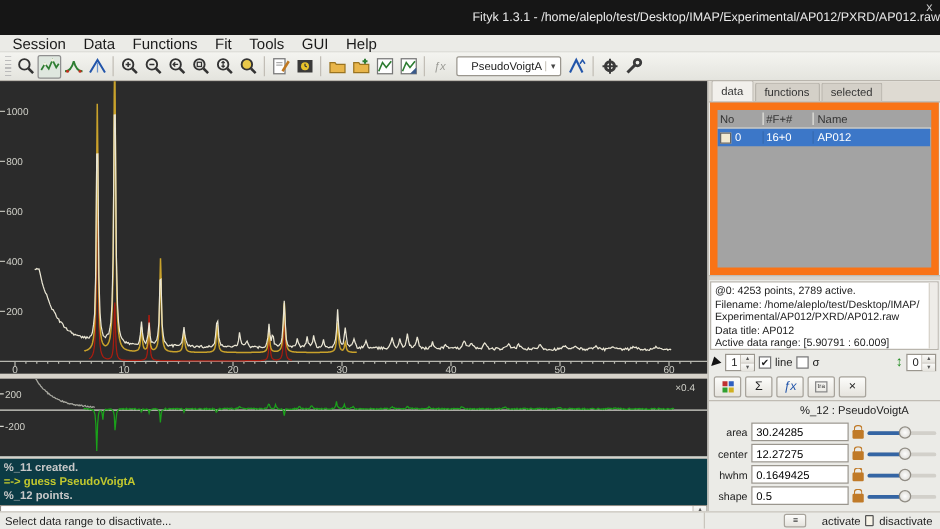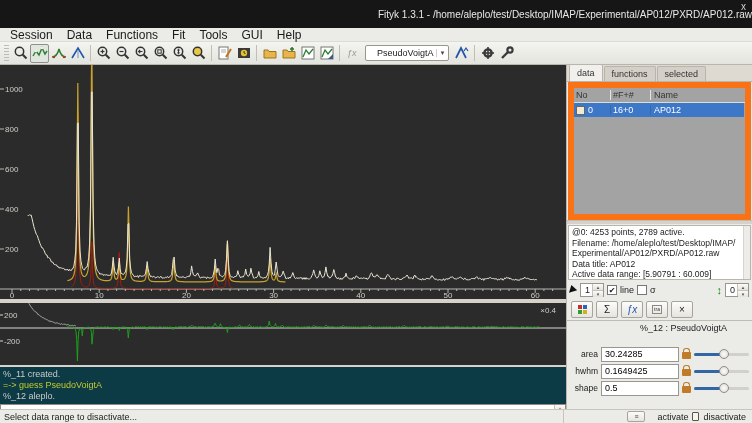--- a/index.html
+++ b/index.html
@@ -36,21 +36,21 @@
   
   .content { flex:1 1 auto; display:flex; min-height:0; }
   .left-col { width:566px; flex:0 0 auto; display:flex; flex-direction:column; background:#c9c5bd; }
   .plot-main { width:566px; height:234px; background:#2b2b2b; flex:0 0 auto; }
   .sash { height:4px; background:#d6d2ca; flex:0 0 auto; }
   .plot-aux { width:566px; height:62px; background:#2b2b2b; flex:0 0 auto; }
   svg { display:block; }
 
   .console { height:39px; background:#0c3b45; border-top:2px solid #d6d2ca; padding:2px 0 0 3px;
     overflow:hidden; flex:0 0 auto; }
-  .console div { font-size:9px; line-height:11px; white-space:pre; }
+  .console div { font-size:9px; line-height:11px; white-space:pre;font-weight:bold; }
   .console .output { color:#c9c9c9; }
   .console .command { color:#c3c92e; }
 
   .cmdline { height:16px; background:#fff; border:1px solid #8f8b83; display:flex; flex:0 0 auto; }
   .cmdline input { flex:1; border:none; outline:none; font-size:10px; padding:0 3px;
     font-family:"Liberation Sans",sans-serif; }
   .spin-col { width:11px; display:flex; flex-direction:column; border-left:1px solid #c6c2ba; }
   .spin-col span { flex:1; font-size:5px; line-height:6px; text-align:center; color:#555;
     background:linear-gradient(#fafaf8,#e4e2dc); border-bottom:1px solid #c6c2ba; }
   .spin-col span:last-child { border-bottom:none; }
@@ -402,21 +402,21 @@
           <text x="4" y="15" fill="#cfcfc7" font-size="8">200</text>
           <line x1="0" y1="38" x2="3" y2="38" stroke="#d8d8d0" stroke-width="1"></line>
           <text x="4" y="41" fill="#cfcfc7" font-size="8">-200</text>
           <text x="556" y="10" fill="#cfcfc7" font-size="8" text-anchor="end">×0.4</text>
           <path d="M27.7,-1.3L28.4,-0.1L29.1,0.6L29.8,1.9L30.5,3.1L31.2,4.2L31.9,4.8L32.6,6.1L33.3,6.6L34.0,7.7L34.7,8.4L35.4,8.6L36.1,9.1L36.8,10.2L37.5,10.3L38.2,11.9L38.9,11.6L39.6,12.4L40.3,13.2L41.0,13.6L41.6,13.7L42.3,14.6L43.0,14.8L43.7,14.8L44.4,15.7L45.1,16.0L45.8,16.1L46.5,16.6L47.2,16.7L47.9,17.3L48.6,17.9L49.3,18.2L50.0,17.6L50.7,18.7L51.4,18.4L52.1,18.9L52.8,18.7L53.5,19.1L54.2,19.9L54.9,19.8L55.6,20.2L56.3,19.9L57.0,20.1L57.7,19.9L58.4,20.5L59.1,20.8L59.8,20.7L60.5,21.3L61.2,20.8L61.9,20.8L62.6,21.5L63.3,20.9L64.0,21.7L64.7,21.1L65.4,21.1L66.1,21.9L66.8,22.0L67.5,21.6L68.2,21.4L68.9,22.4L69.6,22.5L70.2,21.9L70.9,22.6L71.6,22.7L72.3,22.1L73.0,22.8L73.7,22.9L74.4,22.4L75.1,22.6L75.8,22.9" fill="none" stroke="#a8a8a0" stroke-width="1"></path>
           <path d="M66.9,24.2L67.6,23.6L68.3,23.9L69.0,24.2L69.7,23.9L70.4,23.9L71.1,24.3L71.8,24.6L72.5,24.2L73.2,24.6L73.9,25.2L74.6,24.7L75.3,26.4L76.0,28.6L76.7,36.7L77.4,57.8L78.1,36.4L78.8,28.6L79.5,25.9L80.2,25.8L80.9,25.7L81.6,27.3L82.3,32.8L83.0,26.0L83.7,25.4L84.4,24.4L85.1,24.7L85.8,24.5L86.5,24.9L87.2,24.2L87.9,24.5L88.6,24.1L89.3,24.4L90.0,25.4L90.7,26.0L91.4,29.3L92.0,41.2L92.7,33.9L93.4,27.5L94.1,25.5L94.8,25.1L95.5,24.1L96.2,23.9L96.9,24.5L97.6,23.8L98.3,24.2L99.0,23.8L99.7,24.5L100.4,24.3L101.1,23.6L101.8,24.4L102.5,24.3L103.2,24.5L103.9,23.8L104.6,24.1L105.3,24.0L106.0,23.9L106.7,24.5L107.4,23.8L108.1,23.7L108.8,24.4L109.5,24.6L110.2,24.5L110.9,24.3L111.6,24.3L112.3,24.6L113.0,26.6L113.7,25.6L114.4,24.0L115.1,24.7L115.8,24.5L116.5,24.6L117.2,24.2L117.9,24.5L118.6,24.8L119.3,27.5L120.0,25.0L120.7,24.9L121.3,24.4L122.0,24.3L122.7,23.9L123.4,24.3L124.1,23.8L124.8,24.2L125.5,24.1L126.2,24.7L126.9,25.3L127.6,26.3L128.3,35.0L129.0,27.9L129.7,25.3L130.4,25.0L131.1,24.8L131.8,24.2L132.5,23.6L133.2,24.6L133.9,24.5L134.6,24.5L135.3,23.7L136.0,23.8L136.7,23.8L137.4,24.2L138.1,23.9L138.8,23.7L139.5,24.4L140.2,23.8L140.9,23.7L141.6,24.4L142.3,23.7L143.0,24.5L143.7,23.9L144.4,23.8L145.1,23.7L145.8,24.5L146.5,24.5L147.2,26.7L147.9,25.0L148.6,23.8L149.3,23.7L150.0,24.0L150.6,24.1L151.3,24.0L152.0,24.2L152.7,23.9L153.4,23.9L154.1,23.7L154.8,24.3L155.5,24.4L156.2,23.7L156.9,24.3L157.6,24.4L158.3,24.3L159.0,24.0L159.7,23.7L160.4,23.8L161.1,24.0L161.8,24.4L162.5,24.5L163.2,24.1L163.9,23.7L164.6,24.5L165.3,23.6L166.0,24.4L166.7,24.4L167.4,23.9L168.1,24.1L168.8,24.6L169.5,24.2L170.2,23.6L170.9,24.7L171.6,24.1L172.3,25.2L173.0,26.7L173.7,26.1L174.4,24.5L175.1,24.3L175.8,23.7L176.5,24.1L177.2,24.6L177.9,24.1L178.6,23.8L179.2,23.7L179.9,23.6L180.6,23.9L181.3,23.6L182.0,23.5L182.7,24.4L183.4,23.7L184.1,24.2L184.8,23.5L185.5,23.5L186.2,24.1L186.9,24.2L187.6,24.5L188.3,23.7L189.0,23.8L189.7,23.3L190.4,23.9L191.1,22.6L191.8,22.2L192.5,23.1L193.2,23.2L193.9,23.4L194.6,23.6L195.3,23.6L196.0,23.9L196.7,23.9L197.4,24.3L198.1,23.6L198.8,23.5L199.5,23.7L200.2,23.9L200.9,23.5L201.6,23.7L202.3,23.8L203.0,23.5L203.7,23.7L204.4,24.4L205.1,23.7L205.8,24.0L206.5,24.4L207.2,24.1L207.9,23.6L208.5,23.8L209.2,23.7L209.9,24.0L210.6,24.2L211.3,24.1L212.0,23.4L212.7,23.5L213.4,23.7L214.1,22.2L214.8,20.4L215.5,20.6L216.2,22.7L216.9,23.6L217.6,23.8L218.3,23.7L219.0,23.8L219.7,23.1L220.4,20.6L221.1,22.6L221.8,23.2L222.5,24.3L223.2,24.3L223.9,24.4L224.6,24.5L225.3,24.1L226.0,24.7L226.7,25.5L227.4,29.5L228.1,25.7L228.8,24.0L229.5,24.2L230.2,24.2L230.9,24.4L231.6,24.5L232.3,24.3L233.0,24.4L233.7,24.4L234.4,24.0L235.1,24.3L235.8,23.5L236.5,24.3L237.2,23.7L237.8,24.1L238.5,23.4L239.2,22.2L239.9,22.1L240.6,23.4L241.3,24.1L242.0,23.6L242.7,23.7L243.4,24.2L244.1,24.1L244.8,23.5L245.5,23.8L246.2,24.2L246.9,23.8L247.6,24.0L248.3,22.7L249.0,21.7L249.7,21.8L250.4,22.8L251.1,23.9L251.8,23.6L252.5,24.3L253.2,23.6L253.9,23.6L254.6,24.4L255.3,23.9L256.0,24.4L256.7,24.0L257.4,23.6L258.1,24.3L258.8,24.5L259.5,23.7L260.2,23.6L260.9,23.5L261.6,24.2L262.3,24.3L263.0,24.2L263.7,24.2L264.4,24.2L265.1,24.3L265.8,23.5L266.4,23.8L267.1,23.9L267.8,22.9L268.5,21.7L269.2,18.0L269.9,22.0L270.6,22.6L271.3,23.4L272.0,23.3L272.7,23.9L273.4,23.8L274.1,23.0L274.8,22.5L275.5,20.4L276.2,22.7L276.9,23.8L277.6,23.9L278.3,23.6L279.0,23.8L279.7,24.2L280.4,23.2L281.1,23.1L281.8,23.0L282.5,22.2L283.2,23.0L283.9,24.1L284.6,24.3L285.3,23.9L286.0,24.4L286.7,24.2L287.4,23.9L288.1,23.7L288.8,24.0L289.5,23.9L290.2,24.2L290.9,23.9L291.6,24.2L292.3,24.1L293.0,24.0L293.7,24.0L294.4,24.2L295.1,24.3L295.7,24.0L296.4,23.5L297.1,23.9L297.8,24.2L298.5,23.9L299.2,23.9L299.9,24.4L300.6,24.5L301.3,23.8L302.0,24.3L302.7,24.2L303.4,24.0L304.1,24.4L304.8,23.5L305.5,24.3L306.2,24.1L306.9,23.9L307.6,23.5L308.3,23.7L309.0,23.7L309.7,23.5L310.4,24.4L311.1,24.2L311.8,24.1L312.5,23.2L313.2,23.0L313.9,22.3L314.6,23.4L315.3,23.0L316.0,24.2L316.7,23.6L317.4,23.7L318.1,23.8L318.8,23.7L319.5,23.7L320.2,23.8L320.9,24.1L321.6,23.9L322.3,24.3L323.0,23.8L323.7,24.2L324.4,23.6L325.0,23.2L325.7,22.2L326.4,22.3L327.1,23.6L327.8,23.3L328.5,23.4L329.2,23.9L329.9,23.4L330.6,23.9L331.3,24.0L332.0,23.6L332.7,23.5L333.4,23.9L334.1,23.6L334.8,24.3L335.5,24.1L336.2,24.1L336.9,24.4L337.6,23.7L338.3,24.3L339.0,23.8L339.7,23.8L340.4,23.8L341.1,23.9L341.8,23.3L342.5,23.6L343.2,22.2L343.9,22.9L344.6,23.7L345.3,23.9L346.0,23.9L346.7,23.6L347.4,24.0L348.1,24.0L348.8,23.9L349.5,23.7L350.2,24.4L350.9,23.5L351.6,23.9L352.3,24.1L353.0,24.3L353.6,23.6L354.3,24.4L355.0,23.9L355.7,23.7L356.4,24.4L357.1,24.0L357.8,23.9L358.5,23.8L359.2,24.5L359.9,24.3L360.6,24.2L361.3,23.8L362.0,24.4L362.7,23.7L363.4,23.7L364.1,24.0L364.8,23.7L365.5,24.0L366.2,23.7L366.9,23.9L367.6,24.2L368.3,23.7L369.0,22.4L369.7,22.6L370.4,22.9L371.1,23.3L371.8,23.8L372.5,24.3L373.2,24.1L373.9,23.8L374.6,24.4L375.3,24.3L376.0,23.7L376.7,24.5L377.4,24.0L378.1,23.9L378.8,24.3L379.5,23.8L380.2,24.4L380.9,24.3L381.6,24.0L382.3,24.0L382.9,24.5L383.6,23.6L384.3,24.1L385.0,23.8L385.7,24.2L386.4,23.7L387.1,24.2L387.8,24.2L388.5,24.0L389.2,23.7L389.9,24.2L390.6,23.6L391.3,24.3L392.0,24.3L392.7,23.8L393.4,24.5L394.1,24.2L394.8,24.2L395.5,24.1L396.2,23.7L396.9,23.8L397.6,24.4L398.3,23.7L399.0,23.6L399.7,23.5L400.4,24.3L401.1,24.0L401.8,23.6L402.5,23.2L403.2,23.3L403.9,22.6L404.6,22.6L405.3,23.6L406.0,24.1L406.7,23.8L407.4,24.0L408.1,24.4L408.8,24.3L409.5,23.9L410.2,24.1L410.9,24.5L411.6,23.8L412.2,24.2L412.9,24.3L413.6,23.5L414.3,24.3L415.0,24.4L415.7,24.0L416.4,23.8L417.1,24.1L417.8,24.2L418.5,23.6L419.2,23.7L419.9,23.5L420.6,23.6L421.3,24.4L422.0,23.8L422.7,24.5L423.4,24.3L424.1,23.7L424.8,23.6L425.5,23.8L426.2,24.4L426.9,24.1L427.6,24.3L428.3,23.9L429.0,24.3L429.7,23.6L430.4,23.9L431.1,23.6L431.8,23.5L432.5,23.9L433.2,23.7L433.9,24.4L434.6,23.7L435.3,24.2L436.0,24.3L436.7,23.8L437.4,23.6L438.1,24.5L438.8,24.5L439.5,24.1L440.2,24.0L440.8,24.0L441.5,24.1L442.2,23.8L442.9,24.0L443.6,23.7L444.3,24.3L445.0,24.4L445.7,23.5L446.4,23.4L447.1,23.1L447.8,23.3L448.5,23.1L449.2,23.8L449.9,24.3L450.6,24.3L451.3,24.2L452.0,24.0L452.7,24.1L453.4,24.4L454.1,24.2L454.8,24.0L455.5,23.5L456.2,23.6L456.9,24.1L457.6,23.7L458.3,23.9L459.0,24.4L459.7,24.0L460.4,24.4L461.1,23.9L461.8,23.8L462.5,24.3L463.2,23.6L463.9,24.3L464.6,24.3L465.3,24.5L466.0,23.8L466.7,24.5L467.4,23.6L468.1,24.2L468.8,24.3L469.5,24.4L470.1,24.1L470.8,24.4L471.5,24.5L472.2,23.9L472.9,23.8L473.6,23.7L474.3,23.7L475.0,23.9L475.7,24.3L476.4,24.5L477.1,24.4L477.8,24.1L478.5,23.6L479.2,23.9L479.9,24.1L480.6,24.2L481.3,24.1L482.0,24.5L482.7,23.9L483.4,24.5L484.1,23.9L484.8,23.8L485.5,24.3L486.2,23.5L486.9,23.5L487.6,23.6L488.3,23.6L489.0,23.6L489.7,24.2L490.4,24.1L491.1,23.3L491.8,23.5L492.5,23.4L493.2,23.6L493.9,24.0L494.6,23.5L495.3,24.0L496.0,23.7L496.7,23.6L497.4,24.2L498.1,24.4L498.8,23.8L499.4,24.2L500.1,24.2L500.8,24.4L501.5,24.5L502.2,24.3L502.9,23.7L503.6,23.6L504.3,24.2L505.0,24.3L505.7,24.2L506.4,24.4L507.1,24.1L507.8,24.1L508.5,23.8L509.2,24.3L509.9,24.1L510.6,23.9L511.3,23.8L512.0,24.3L512.7,23.9L513.4,24.2L514.1,23.8L514.8,24.4L515.5,24.3L516.2,24.2L516.9,23.8L517.6,24.3L518.3,24.4L519.0,24.4L519.7,24.4L520.4,24.5L521.1,23.7L521.8,23.8L522.5,24.1L523.2,23.7L523.9,23.7L524.6,24.5L525.3,24.4L526.0,24.3L526.7,23.5L527.4,23.7L528.0,24.4L528.7,23.9L529.4,24.1L530.1,24.2L530.8,23.8L531.5,24.2L532.2,24.4L532.9,24.4L533.6,24.1L534.3,23.8L535.0,24.1L535.7,24.3L536.4,24.2L537.1,24.2L537.8,23.6L538.5,23.6L539.2,24.2" fill="none" stroke="#1aa11a" stroke-width="1"></path>
         </svg>
       <div class="console" id="console">
           <div class="output">%_11 created.</div>
           <div class="command">=-&gt; guess PseudoVoigtA</div>
-          <div class="output">%_12 aleplo.</div>
+          <div class="output">%_12 points.</div>
         </div>
       <div class="cmdline">
         <input type="text" style="">
         <div class="spin-col">
           <span>▴</span>
           <span>▾</span>
         </div>
       </div>
     </div>
 
@@ -503,20 +503,30 @@
         </div>
       </div>
 
       <div class="fn-sep"></div>
       <div class="fn-title">%_12 : PseudoVoigtA</div>
 
       <div class="params" id="params">
           <div class="prow">
             <span class="plabel">area</span>
             <input value="30.24285" style="">
+            <span class="lock"></span>
+            <span class="slider">
+              <span class="track"></span>
+              <span class="fill"></span>
+              <span class="thumb"></span>
+            </span>
+          </div>
+          <div class="prow">
+            <span class="plabel">center</span>
+            <input value="12.27275" style="">
             <span class="lock"></span>
             <span class="slider">
               <span class="track"></span>
               <span class="fill"></span>
               <span class="thumb"></span>
             </span>
           </div>
           <div class="prow">
             <span class="plabel">hwhm</span>
             <input value="0.1649425" style="">

